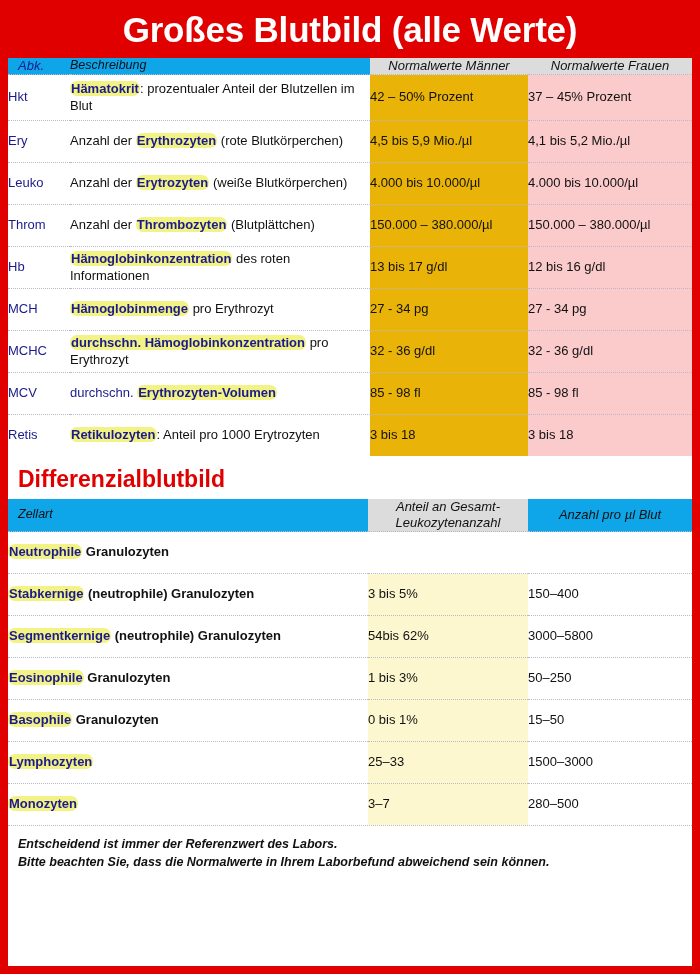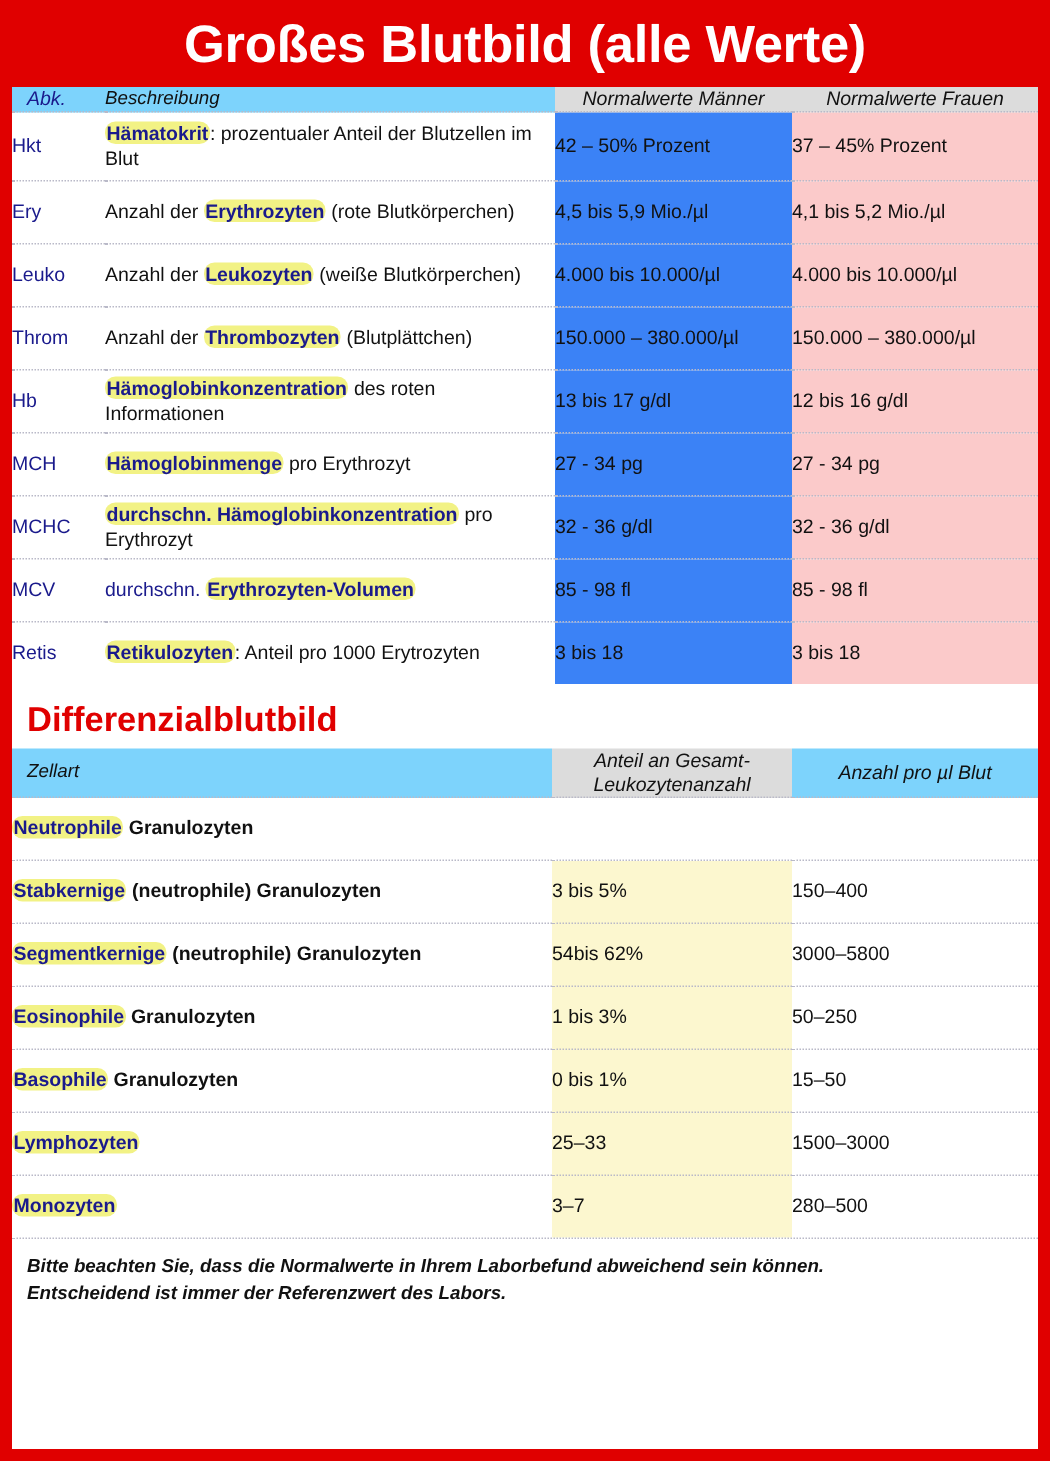--- a/index.html
+++ b/index.html
@@ -64,21 +64,21 @@
   }
   table.bt td, table.bt th {
     padding: 0;
     vertical-align: middle;
     text-align: left;
     font-weight: normal;
   }
 
   
   .hdr-row td {
-    background: #7dd3fc;
+    background: #0ea5e9;
     font-style: italic;
     font-size: 12.5px;
     color: #111111;
     line-height: 1.25;
     padding: 9px 0 9px 0;
   }
   .hdr-row td.c-abk { padding-left: 10px; }
   .hdr-row td.c-num { text-align: center; padding-left: 4px; padding-right: 4px; }
   .hdr-row td.c-cell { padding-left: 10px; margin-left: 12px; }
 
@@ -109,21 +109,21 @@
     font-size: 13px;
     color: #111111;
   }
 
   
   .t1 col.w-abk   { width: 62px; }
   .t1 col.w-desc  { width: 300px; }
   .t1 col.w-men   { width: 158px; }
   .t1 col.w-women { width: 164px; }
 
-  .t1 td.c-men   { background: #3b82f6; }
+  .t1 td.c-men   { background: #eab308; }
   .t1 td.c-women { background: #fbcaca; }
   .t1 .hdr-row td.c-men, .t1 .hdr-row td.c-women { background: #dcdcdc; }
 
   
   .t2 col.w-cell { width: 360px; }
   .t2 col.w-pct  { width: 160px; }
   .t2 col.w-abs  { width: 164px; }
 
   .t2 td.c-pct { background: #fcf7cf; }
   .t2 .hdr-row td.c-pct { background: #dcdcdc; }
@@ -194,21 +194,21 @@
           <td class="c-women">37 – 45% Prozent</td>
         </tr>
         <tr class="body-row">
           <td class="c-abk">Ery</td>
           <td class="c-desc"><span class="desc-pre">Anzahl der </span><span class="hl">Erythrozyten</span><span class="desc-post"> (rote Blutkörperchen)</span></td>
           <td class="c-men">4,5 bis 5,9 Mio./µl</td>
           <td class="c-women">4,1 bis 5,2 Mio./µl</td>
         </tr>
         <tr class="body-row">
           <td class="c-abk">Leuko</td>
-          <td class="c-desc"><span class="desc-pre">Anzahl der </span><span class="hl">Leukozyten</span><span class="desc-post"> (weiße Blutkörperchen)</span></td>
+          <td class="c-desc"><span class="desc-pre">Anzahl der </span><span class="hl">Erytrozyten</span><span class="desc-post"> (weiße Blutkörperchen)</span></td>
           <td class="c-men">4.000 bis 10.000/µl</td>
           <td class="c-women">4.000 bis 10.000/µl</td>
         </tr>
         <tr class="body-row">
           <td class="c-abk">Throm</td>
           <td class="c-desc"><span class="desc-pre">Anzahl der </span><span class="hl">Thrombozyten</span><span class="desc-post"> (Blutplättchen)</span></td>
           <td class="c-men">150.000 – 380.000/µl</td>
           <td class="c-women">150.000 – 380.000/µl</td>
         </tr>
         <tr class="body-row">
@@ -293,17 +293,17 @@
         </tr>
         <tr class="body-row">
           <td class="c-cell"><span class="hl">Monozyten</span></td>
           <td class="c-pct">3–7</td>
           <td class="c-abs">280–500</td>
         </tr>
       </tbody>
   </table>
 
   <div class="footer">
+    <div class="note">Entscheidend ist immer der Referenzwert des Labors.</div>
     <div class="note">Bitte beachten Sie, dass die Normalwerte in Ihrem Laborbefund abweichend sein können.</div>
-    <div class="note">Entscheidend ist immer der Referenzwert des Labors.</div>
   </div>
 
 </div>
 
 </body></html>

